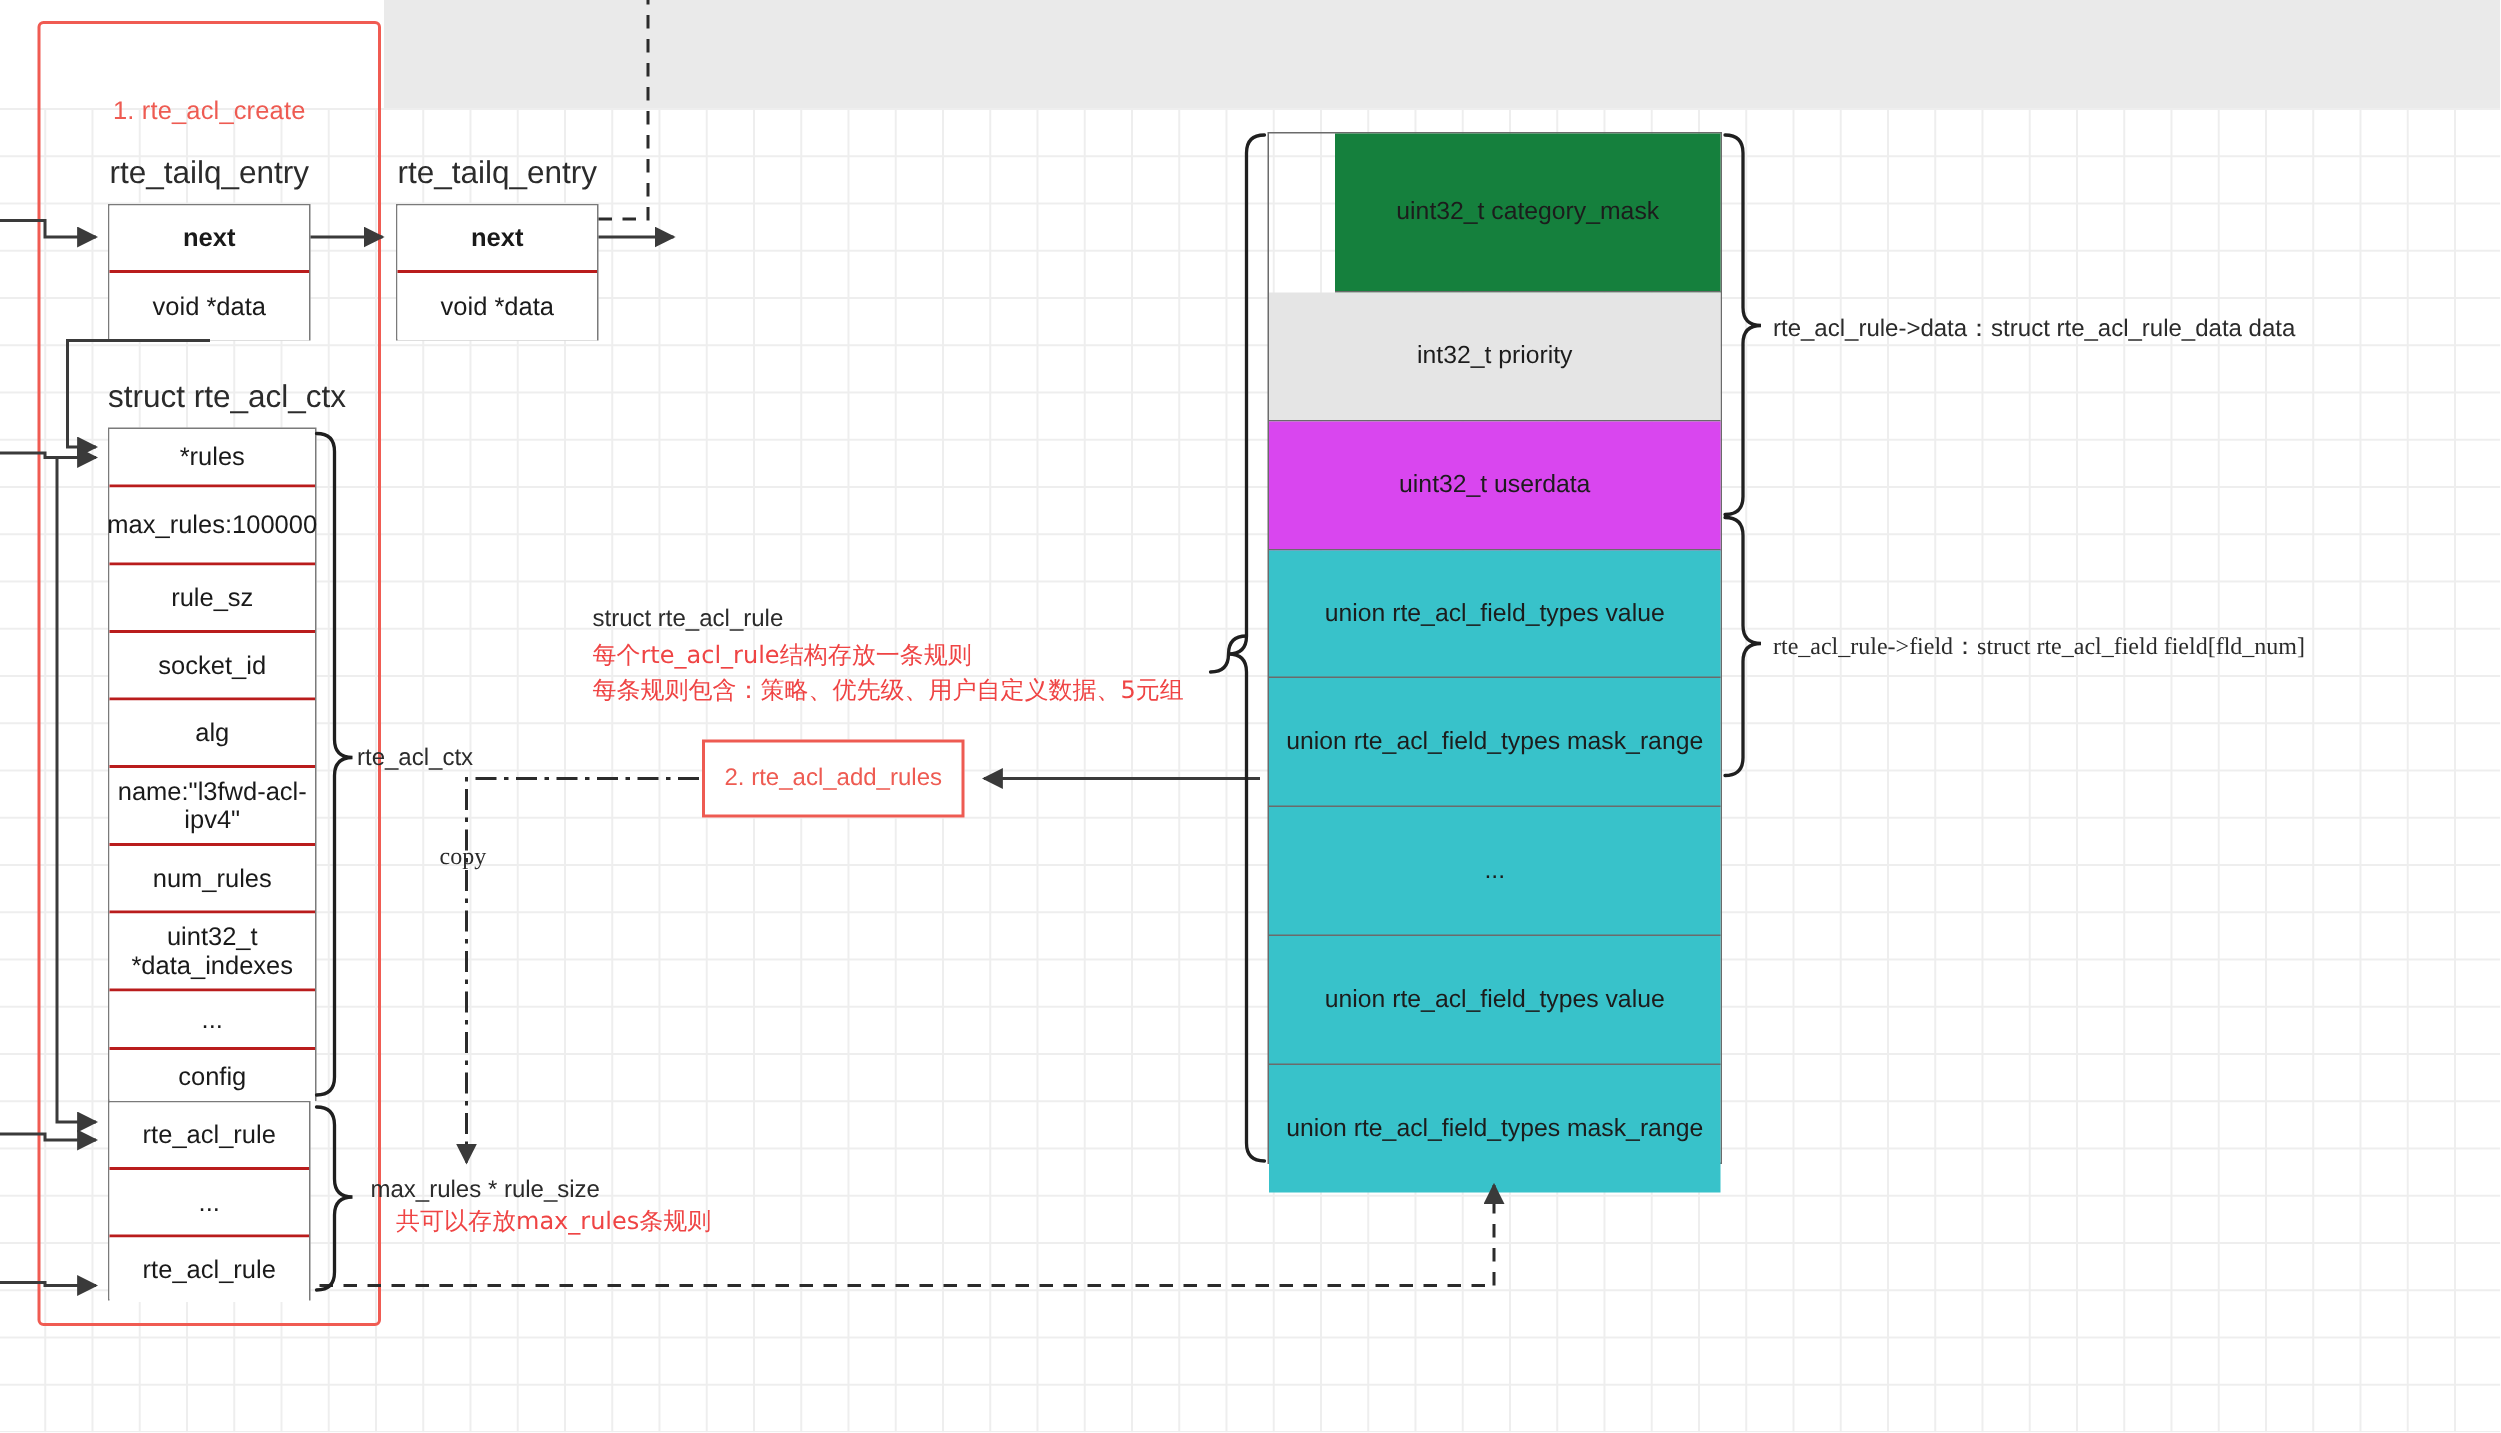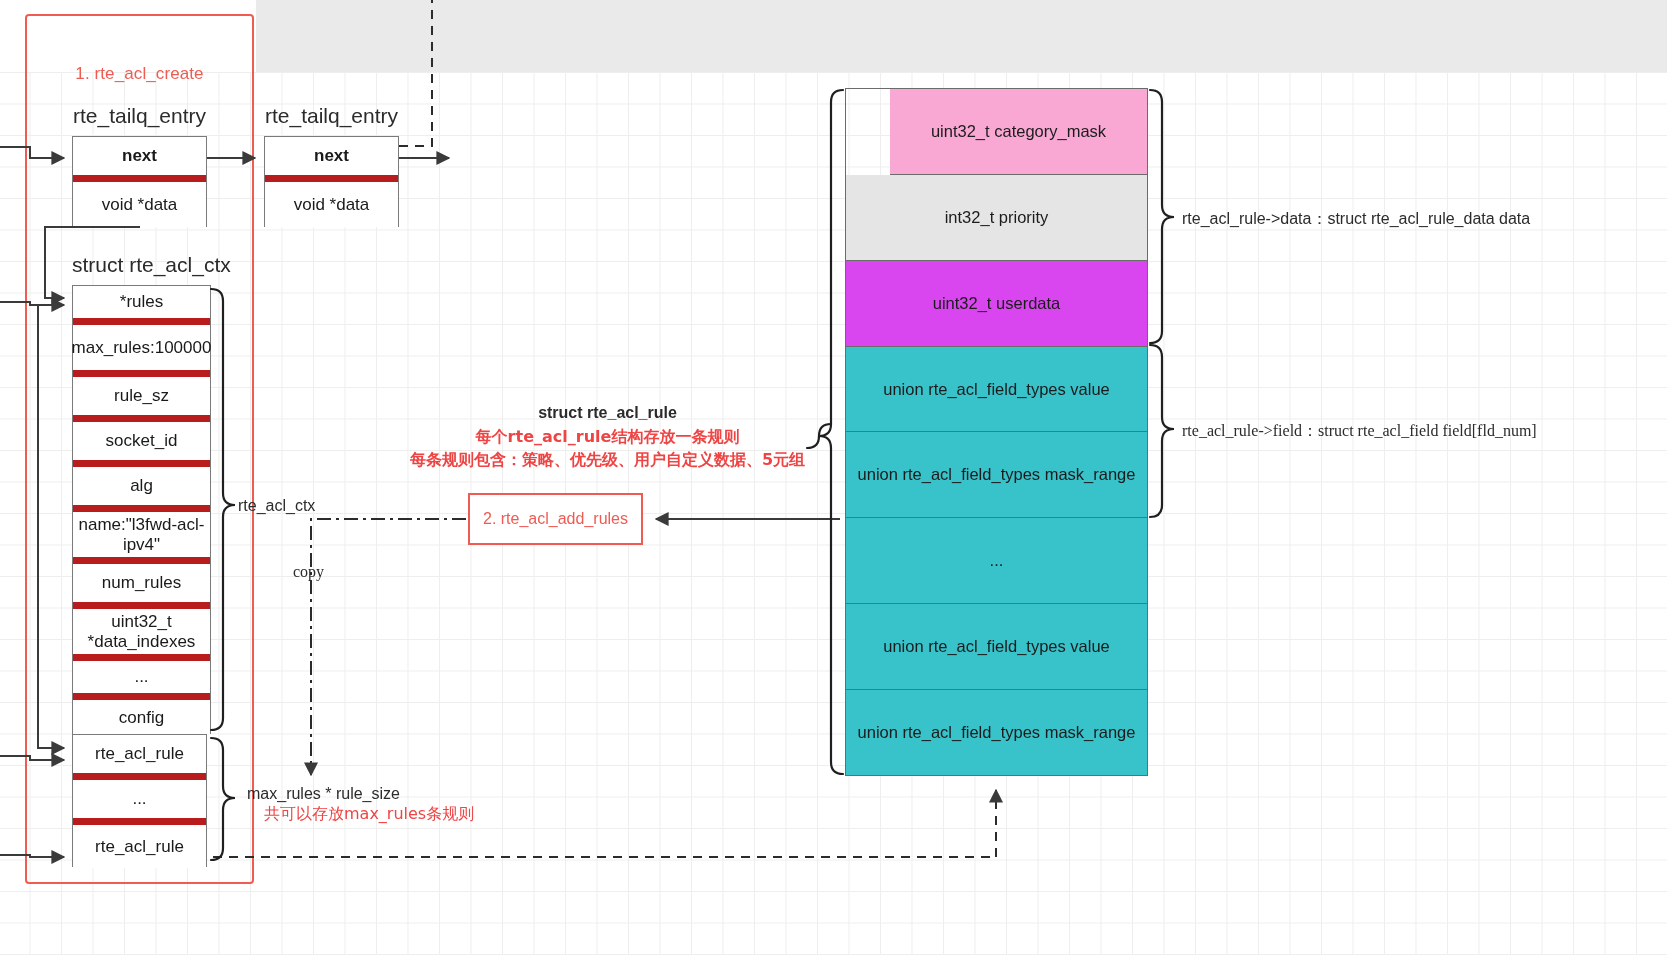--- a/index.html
+++ b/index.html
@@ -72,21 +72,21 @@
   }
   
   .struct-box {
     position: absolute;
     box-sizing: border-box;
     background: #ffffff;
     border: 1px solid #7a7a7a;
   }
   .cell {
     box-sizing: border-box;
-    border-bottom: 7px solid #b91c1c;
+    border-bottom: 2px solid #b91c1c;
     display: flex;
     align-items: center;
     justify-content: center;
     text-align: center;
     font-size: 17px;
     color: #1a1a1a;
     line-height: 1.12;
     padding: 0 2px;
     background: #ffffff;
   }
@@ -131,21 +131,21 @@
   }
   .note {
     position: absolute;
     font-size: 16px;
     white-space: nowrap;
     color: #2b2b2b;
   }
   .note.red { color: #ef4444; }
   .note.serif { font-family: "Liberation Serif", "DejaVu Serif", serif; font-size: 16px; }
   .note.cjk { font-family: "DejaVu Sans", "Liberation Sans", sans-serif; }
-  .ralign { text-align: center; font-weight: bold; }
+  .ralign { text-align: left; }
 </style>
 </head>
 <body>
 
 <div id="canvas">
 
   <div class="top-band"></div>
   <div class="grid-layer"></div>
   <div class="top-band-white"></div>
 
@@ -194,21 +194,21 @@
 
   <div class="redbox">
     <span>2. rte_acl_add_rules</span>
   </div>
 
   <div class="note ralign" style="left:395px; top:404px; width:425px;">struct rte_acl_rule</div>
   <div class="note red cjk ralign" style="left:395px; top:427px; width:425px;">每个rte_acl_rule结构存放一条规则</div>
   <div class="note red cjk ralign" style="left:395px; top:450px; width:425px;">每条规则包含：策略、优先级、用户自定义数据、5元组</div>
 
   <div class="rule-box">
-    <div class="rcell" style="height:86px; background:#f9a8d4;margin-left:44px;">uint32_t category_mask</div>
+    <div class="rcell" style="height:106px; background:#15803d;margin-left:44px;">uint32_t category_mask</div>
     <div class="rcell" style="height:86px; background:#e5e5e5;">int32_t  priority</div>
     <div class="rcell" style="height:86px; background:#d946ef;">uint32_t userdata</div>
     <div class="rcell" style="height:85px; background:#38c2ca;">union rte_acl_field_types value</div>
     <div class="rcell" style="height:86px; background:#38c2ca;">union rte_acl_field_types mask_range</div>
     <div class="rcell" style="height:86px; background:#38c2ca;">...</div>
     <div class="rcell" style="height:86px; background:#38c2ca;">union rte_acl_field_types value</div>
     <div class="rcell" style="height:85px; background:#38c2ca;">union rte_acl_field_types mask_range</div>
   </div>
 
   <div class="note" style="left:1182px; top:209px;">rte_acl_rule-&gt;data：struct rte_acl_rule_data data</div>

